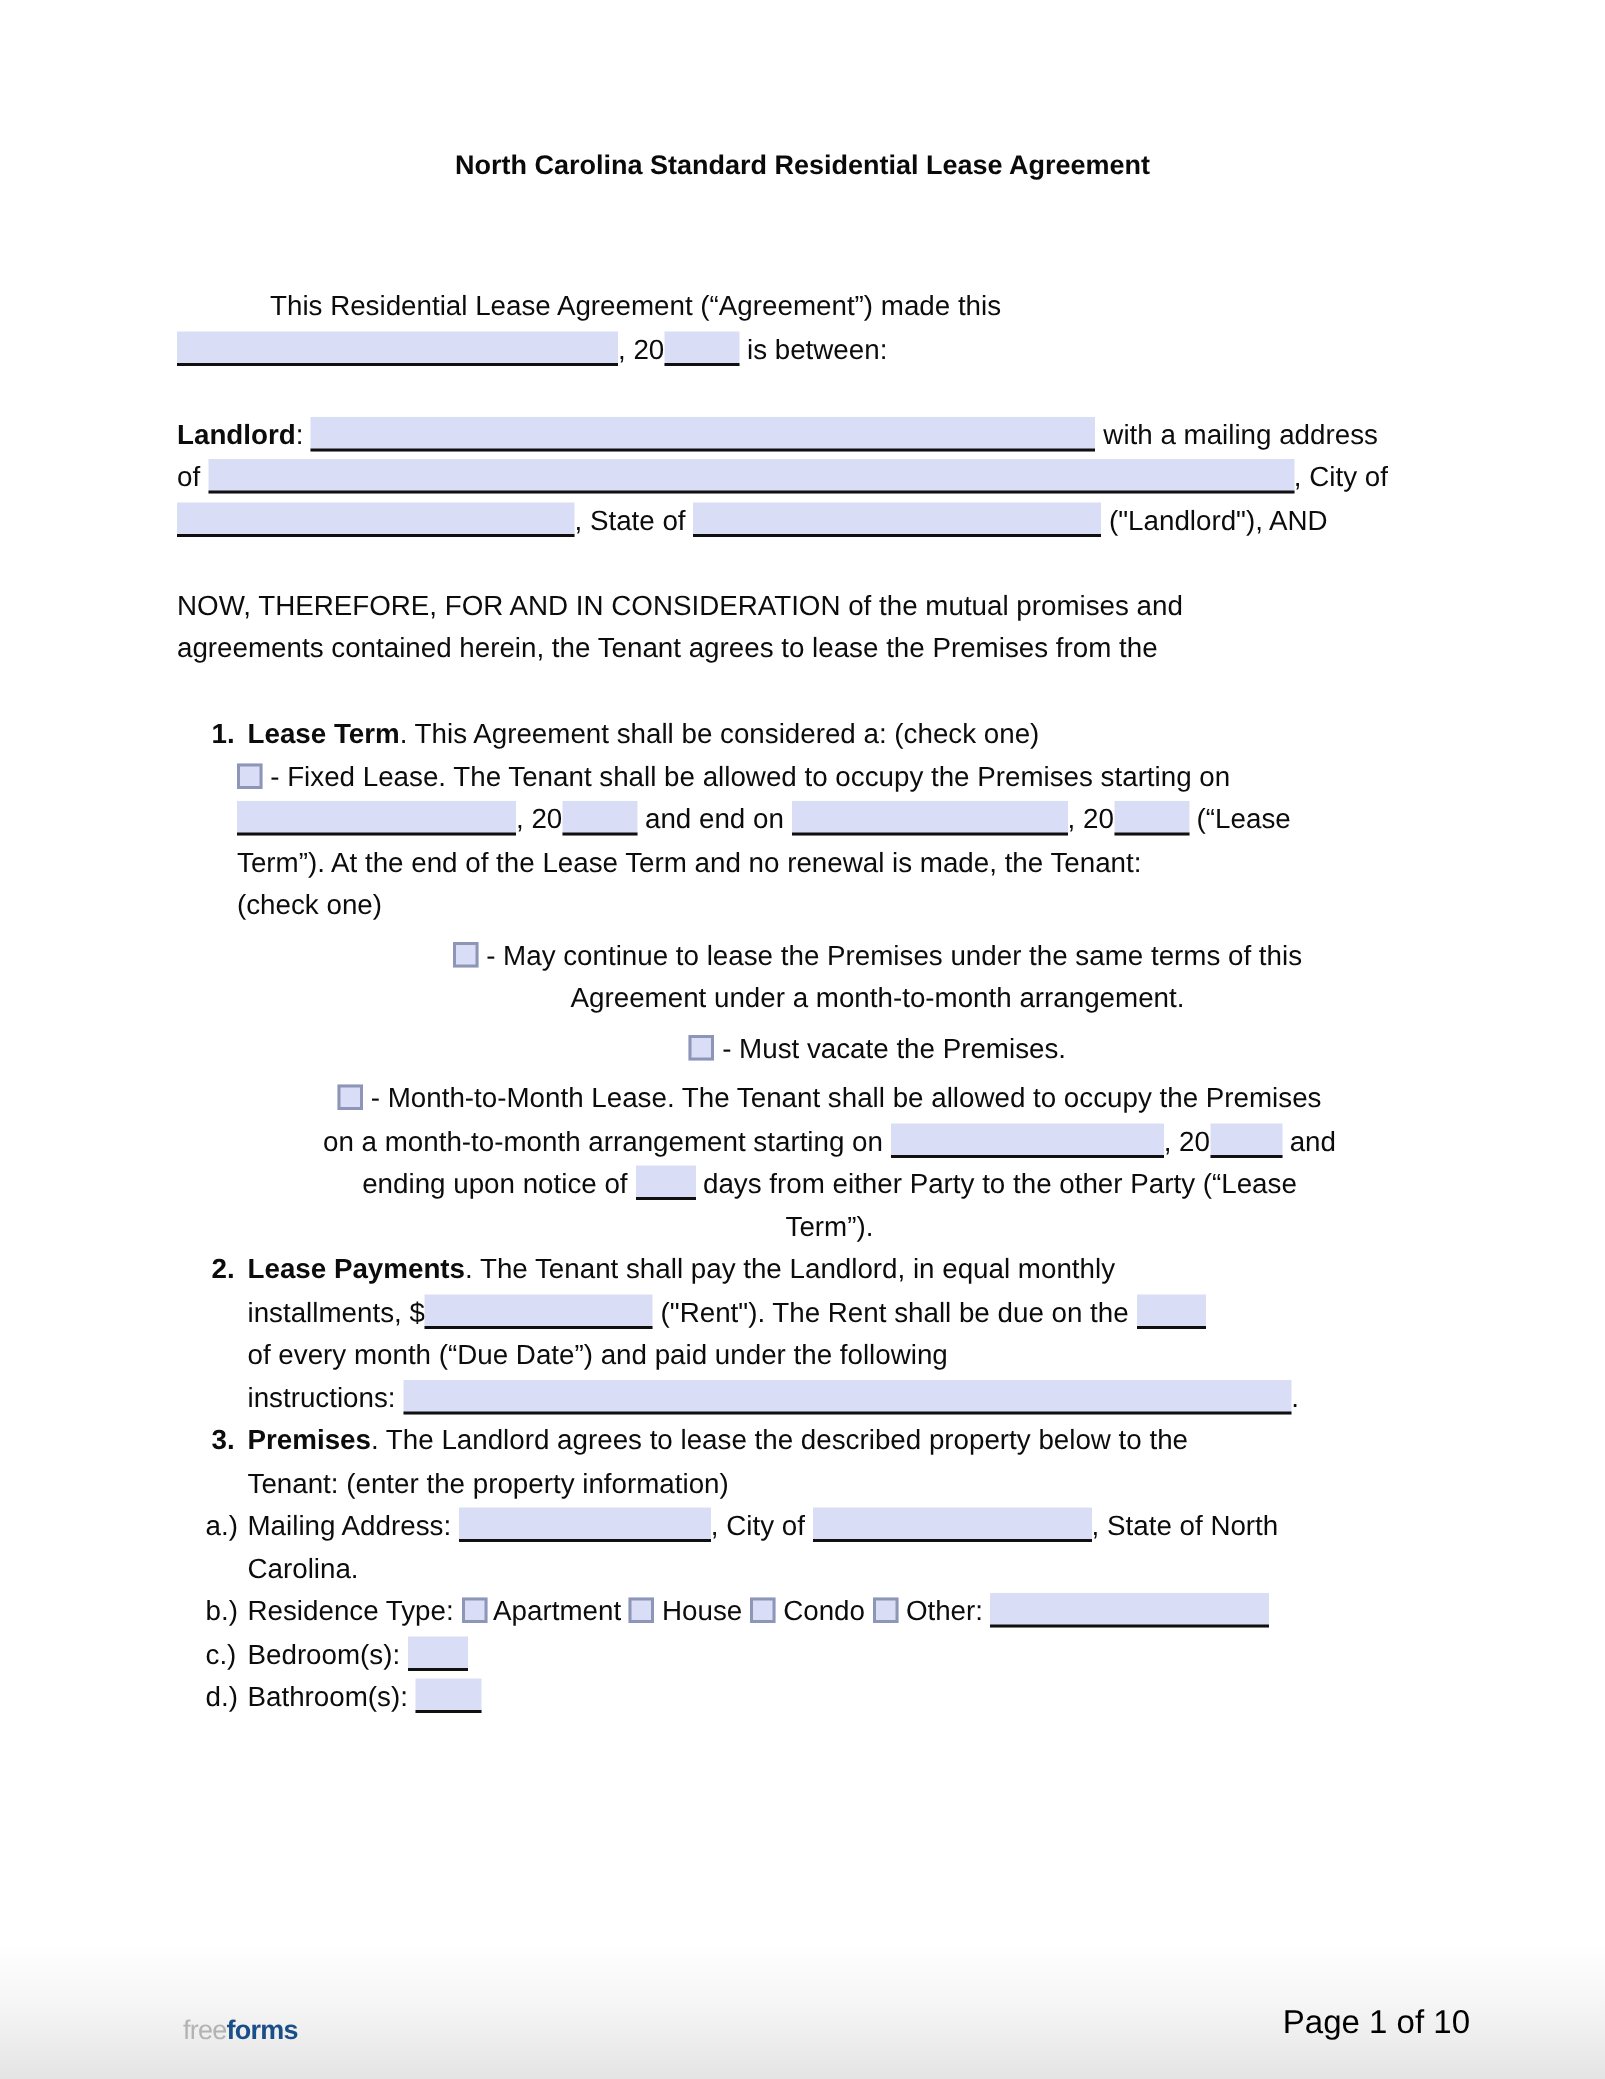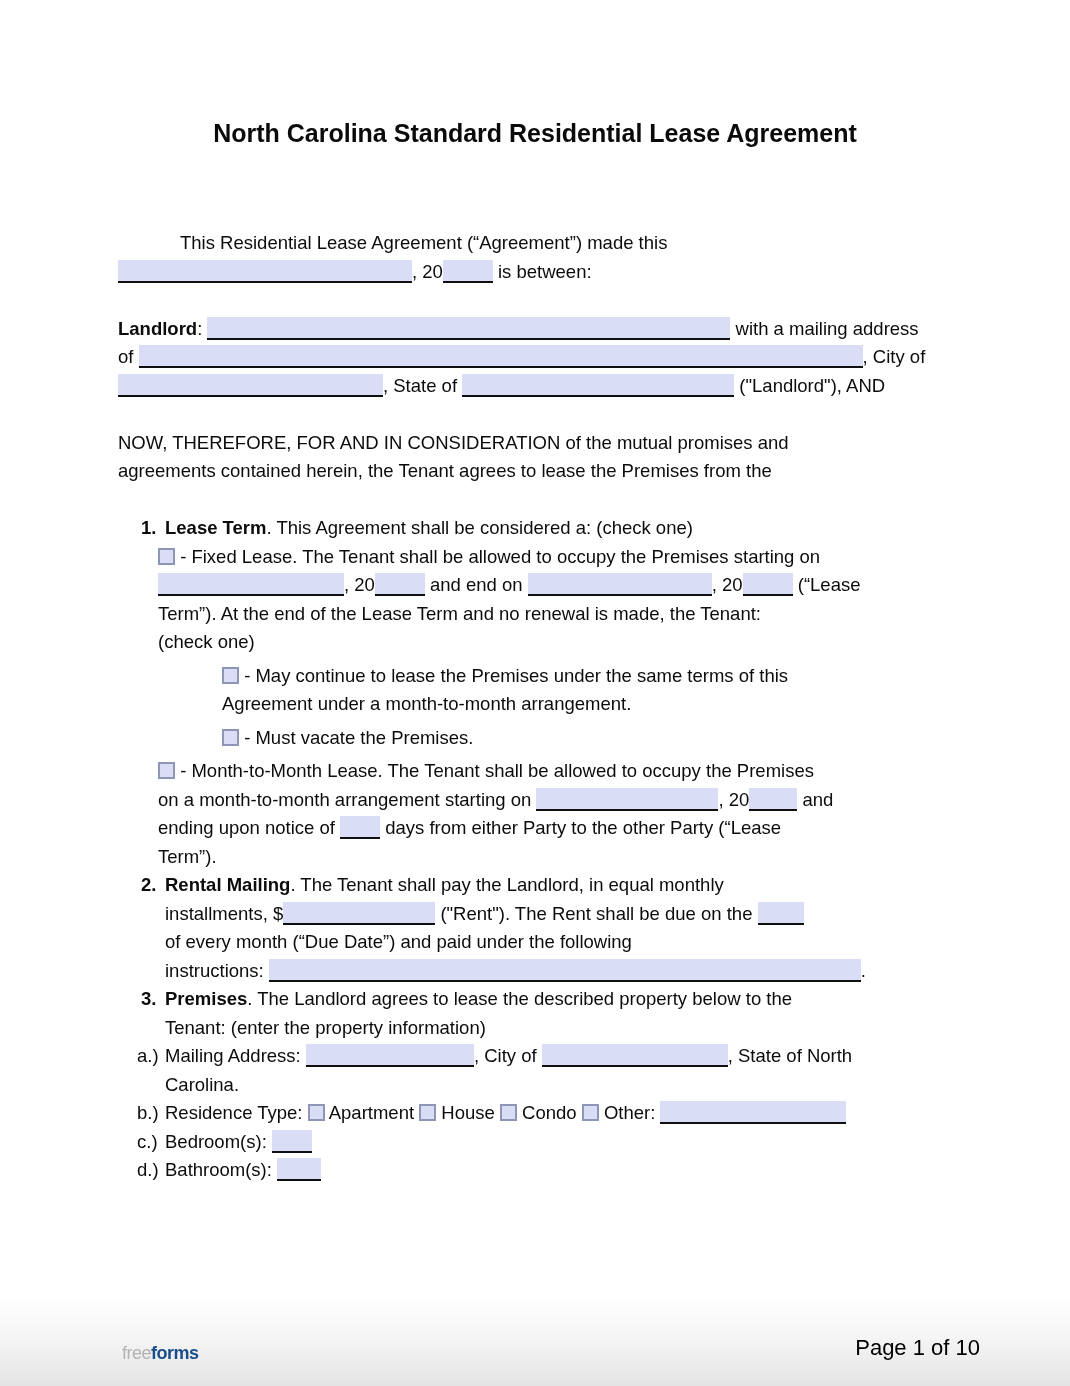--- a/index.html
+++ b/index.html
@@ -4,37 +4,37 @@
 <style>
   html,body { margin:0; padding:0; background:#fff; }
   .page {
     position:relative; width:1070px; height:1386px; margin:0 auto;
     background:#ffffff; overflow:hidden;
     font-family:"Liberation Sans","DejaVu Sans",sans-serif;
     color:#0c0c0c;
   }
   .doc-title {
     padding-top:95px; text-align:center;
-    font-size:25px; line-height:30px; font-weight:700; color:#0a0a0a;margin-top:23px;
+    font-size:18px; line-height:30px; font-weight:700; color:#0a0a0a;
   }
   .content { padding:65px 122px 0 118px; font-size:18.5px; }
   .blk { position:relative; }
   .line { height:28.5px; line-height:28.5px; white-space:pre; }
   .b { font-weight:700; }
   
-  .p  { margin-bottom:28.5px;margin-top:16px; }
+  .p  { margin-bottom:28.5px; }
   .p1 .line:first-child { padding-left:62px; }
   
   .li, .la { padding-left:47px; }
   .li .marker { position:absolute; left:23px; top:0; line-height:28.5px; font-weight:700; }
   .la .marker { position:absolute; left:19px; top:0; line-height:28.5px; }
   
   .cb1 { padding-left:40px; }
   .cb2 { padding-left:104px; }
-  .cb1 + .cb2, .cb2 + .cb2, .cb2 + .cb1 { margin-top:5px; }
+  .cb1 + .cb2, .cb2 + .cb2, .cb2 + .cb1 { margin-top:5px;text-align:center; }
   
   .field {
     display:inline-block; height:21px;
     background:var(--field-fill,#d9def6);
     border-bottom:2px solid #101010;
     vertical-align:-5px;
   }
   
   .cbx {
     display:inline-block; width:13px; height:13px;
@@ -89,21 +89,21 @@
         <div class="line"><span class="cbx"></span><span> - Must vacate the Premises.</span></div>
       </div>
       <div class="blk cb1">
         <div class="line"><span class="cbx"></span><span> - Month-to-Month Lease. The Tenant shall be allowed to occupy the Premises</span></div>
         <div class="line"><span>on a month-to-month arrangement starting on </span><span class="field" style="width: 182px;"></span><span>, 20</span><span class="field" style="width: 48px;"></span><span> and</span></div>
         <div class="line"><span>ending upon notice of </span><span class="field" style="width: 40px;"></span><span> days from either Party to the other Party (“Lease</span></div>
         <div class="line"><span>Term”).</span></div>
       </div>
       <div class="blk li">
         <span class="marker">2.</span>
-        <div class="line"><span class="b">Rental Mailing</span><span>. The Tenant shall pay the Landlord, in equal monthly</span></div>
+        <div class="line"><span class="b">Lease Payments</span><span>. The Tenant shall pay the Landlord, in equal monthly</span></div>
         <div class="line"><span>installments, $</span><span class="field" style="width: 152px;"></span><span> ("Rent"). The Rent shall be due on the </span><span class="field" style="width: 46px;"></span></div>
         <div class="line"><span>of every month (“Due Date”) and paid under the following</span></div>
         <div class="line"><span>instructions: </span><span class="field" style="width: 592px;"></span><span>.</span></div>
       </div>
       <div class="blk li">
         <span class="marker">3.</span>
         <div class="line"><span class="b">Premises</span><span>. The Landlord agrees to lease the described property below to the</span></div>
         <div class="line"><span>Tenant: (enter the property information)</span></div>
       </div>
       <div class="blk la">

